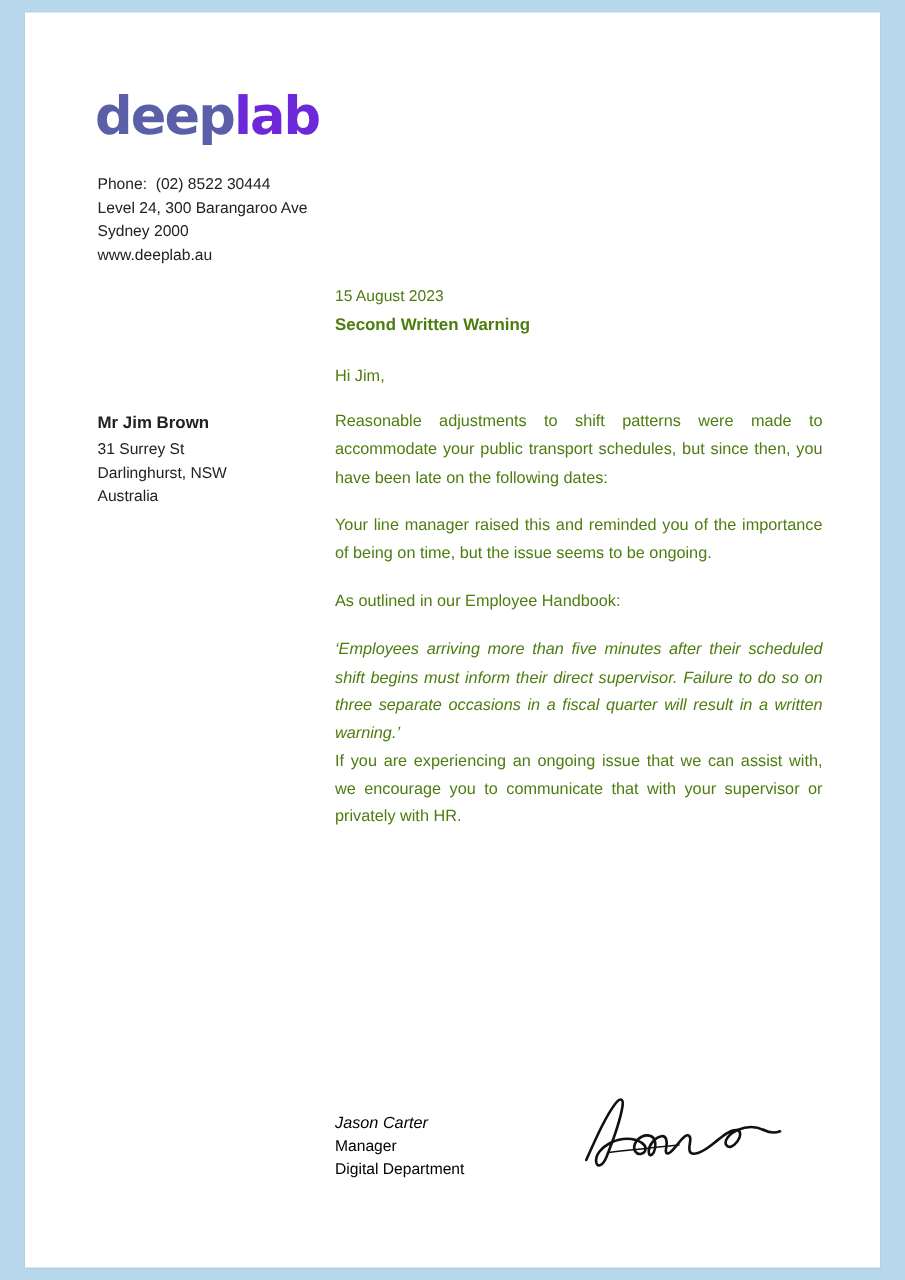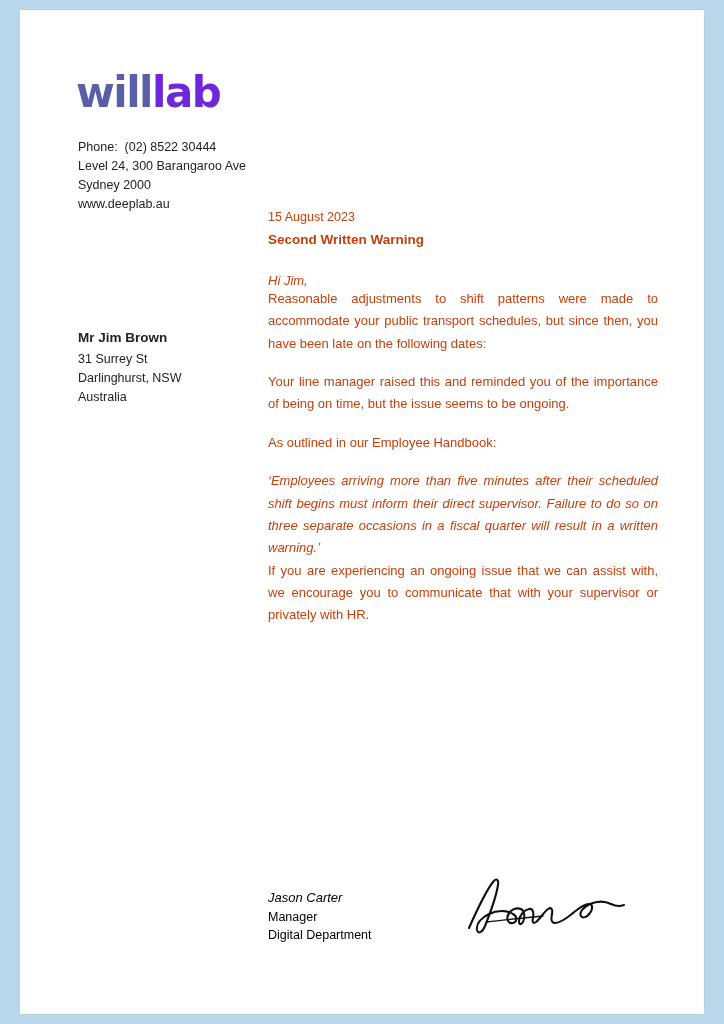--- a/index.html
+++ b/index.html
@@ -62,36 +62,36 @@
   .recipient .name {
     font-weight: bold;
     font-size: 13.5px;
     margin-bottom: 1px;
   }
 
   
   .letter {
     position: absolute;
     left: 248px;
-    top: 200px;
+    top: 220px;
     width: 390px;
-    color: #c2410c;
+    color: #4d7c0f;
   }
   .date {
     font-size: 12.5px;
     margin-bottom: 8px;
   }
   .subject {
     font-size: 13.5px;
     font-weight: bold;
     margin-bottom: 26px;
   }
   .salutation {
     font-size: 13px;
-    font-style: italic;
+    margin-bottom: 18px;
   }
   .para {
     font-size: 13px;
     line-height: 1.72;
     text-align: justify;
     margin-bottom: 16px;
   }
   .dates-block {
     font-size: 13px;
     line-height: 1.72;
@@ -138,21 +138,21 @@
     width: 170px;
     height: 60px;
   }
 </style>
 </head>
 <body>
 
 <div id="page">
 
   <div class="logo">
-    <span class="deep">will</span><span class="lab">lab</span>
+    <span class="deep">deep</span><span class="lab">lab</span>
   </div>
 
   <div class="contact">
     <div>Phone:  (02) 8522 30444</div>
     <div>Level 24, 300 Barangaroo Ave</div>
     <div>Sydney 2000</div>
     <div>www.deeplab.au</div>
   </div>
 
   <div class="recipient">

